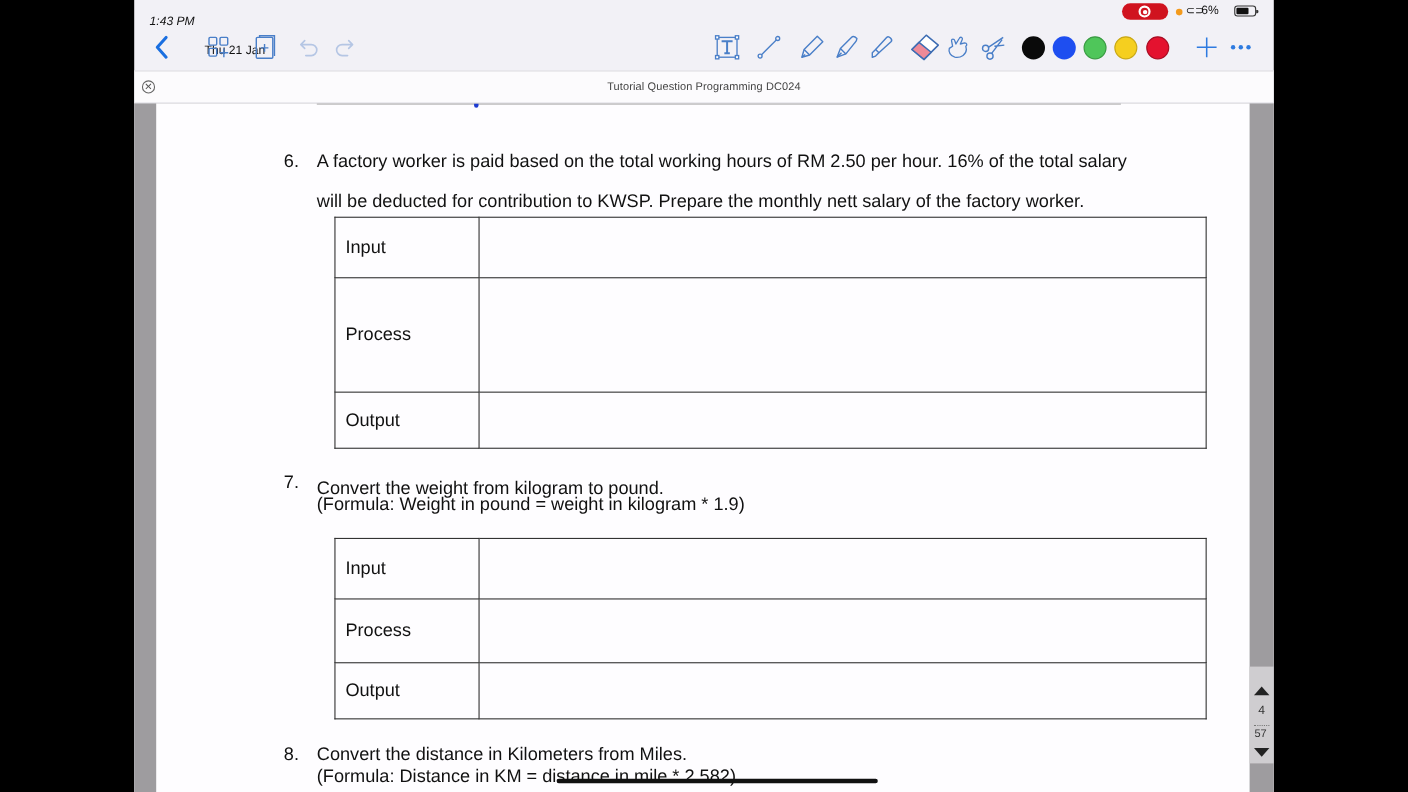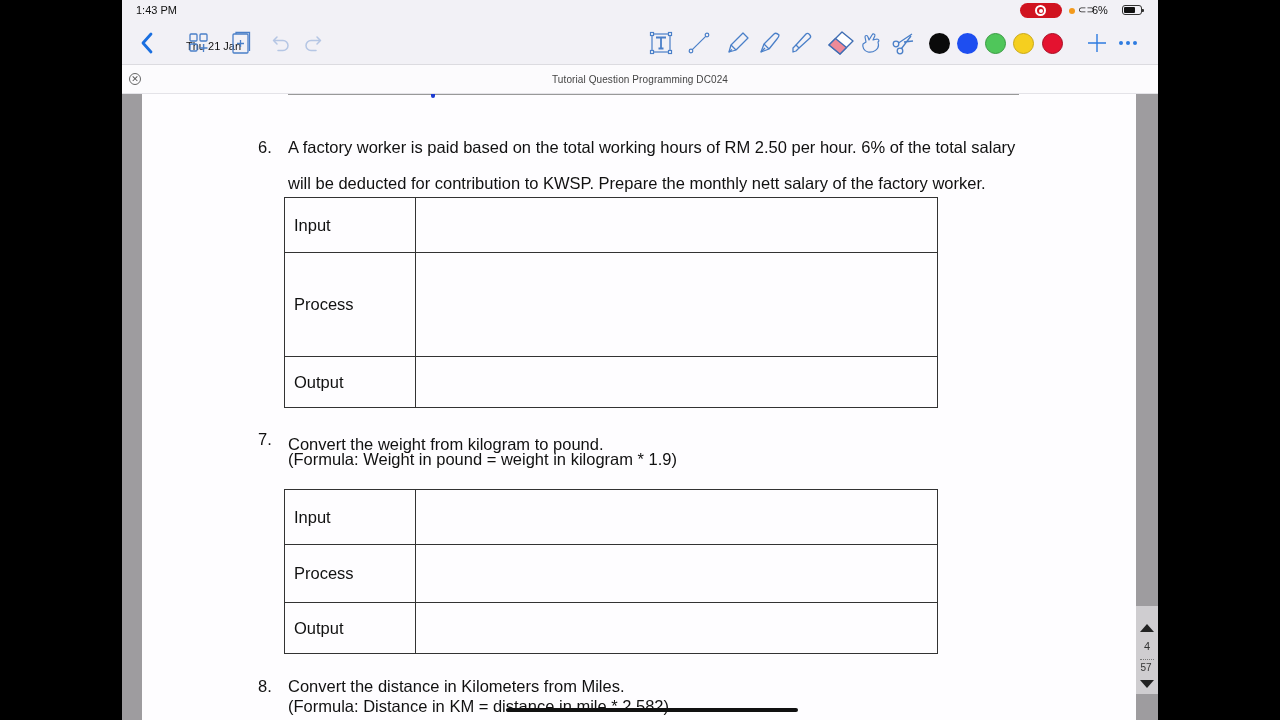--- a/index.html
+++ b/index.html
@@ -3,21 +3,21 @@
 <meta charset="utf-8">
 <style>
   * { box-sizing: border-box; margin: 0; padding: 0; }
   html, body { width: 1280px; height: 720px; overflow: hidden; background: #000; }
   body { position: relative; font-family: "Liberation Sans", sans-serif; }
 
   .screen { position: absolute; left: 122px; top: 0; width: 1036px; height: 720px; background: #f2f1f6; overflow: hidden; }
 
   
   .status-bar { position: absolute; left: 0; top: 0; width: 1036px; height: 22px; font-size: 11px; color: #111; }
-  .status-time { position: absolute; left: 14px; top: 4px; }
+  .status-time { position: absolute; left: 14px; top: 14px; font-style: italic; }
   .status-date { position: absolute; left: 64px; top: 4px; margin-top: 36px; }
   .rec-pill { position: absolute; left: 898px; top: 3px; width: 42px; height: 15px; background: #d0131f; border-radius: 8px; }
   .rec-pill .ring { position: absolute; left: 15px; top: 2px; width: 11px; height: 11px; border: 2px solid #fff; border-radius: 50%; }
   .rec-pill .ring::after { content: ""; position: absolute; left: 1.5px; top: 1.5px; width: 4px; height: 4px; background: #fff; border-radius: 50%; }
   .orange-dot { position: absolute; left: 947px; top: 8px; width: 6px; height: 6px; border-radius: 50%; background: #f39a1c; }
   .link-icon { position: absolute; left: 956px; top: 4px; font-size: 10px; color: #222; }
   .battery-pct { position: absolute; left: 970px; top: 4px; font-size: 11px; }
   .battery { position: absolute; left: 1000px; top: 5px; width: 20px; height: 10px; border: 1px solid #333; border-radius: 3px; }
   .battery .fill { position: absolute; left: 1px; top: 1px; width: 11px; height: 6px; background: #111; border-radius: 1px; }
   .battery::after { content: ""; position: absolute; right: -3px; top: 3px; width: 2px; height: 3px; background: #333; border-radius: 0 1px 1px 0; }
@@ -37,21 +37,21 @@
   .viewport { position: absolute; left: 0; top: 94px; width: 1036px; height: 626px; background: #9e9c9f; }
   .page { position: absolute; left: 20px; top: 0; width: 994px; height: 626px; background: #fefdff; overflow: hidden; }
 
   .rule-top { position: absolute; left: 146px; top: 0; width: 731px; height: 1px; background: #999; }
   .ink-tick { position: absolute; left: 289px; top: 0; width: 4px; height: 4px; background: #1d3bd1; border-radius: 0 0 2px 2px; }
 
   .q { position: absolute; left: 116px; font-size: 16.5px; color: #111; line-height: 20px; }
   .q .num { position: absolute; left: 0; top: 0; }
   .q .text { position: absolute; left: 30px; top: 0; white-space: nowrap; }
 
-  table.ipo { position: absolute; left: 142px; border-collapse: collapse; width: 654px; }
+  table.ipo { position: absolute; left: 162px; border-collapse: collapse; width: 793px; }
   table.ipo td { border: 1px solid #333; font-size: 16.5px; color: #111; vertical-align: middle; }
   table.ipo td.label { width: 131px; padding-left: 9px; }
 
   .ink-underline { position: absolute; left: 364px; top: 614px; width: 292px; height: 4px; background: #111; border-radius: 2px; }
 
   
   .scrubber { position: absolute; left: 1014px; top: 512px; width: 22px; height: 88px; background: #cfcdd0; }
   .scrubber .up { position: absolute; left: 4px; top: 18px; width: 0; height: 0; border-left: 7px solid transparent; border-right: 7px solid transparent; border-bottom: 8px solid #222; }
   .scrubber .cur { position: absolute; left: 0; width: 22px; top: 34px; text-align: center; font-size: 11px; color: #333; }
   .scrubber .sep { position: absolute; left: 4px; top: 53px; width: 14px; border-top: 1px dotted #777; }
@@ -206,21 +206,21 @@
     <div class="doc-title">Tutorial Question Programming DC024</div>
   </div>
 
   <div class="viewport">
     <div class="page">
       <div class="rule-top"></div>
       <div class="ink-tick"></div>
 
       <div class="q" style="top:43px">
         <span class="num">6.</span>
-        <span class="text" style="top:0">A factory worker is paid based on the total working hours of RM 2.50 per hour. 6% of the total salary</span>
+        <span class="text" style="top:0">A factory worker is paid based on the total working hours of RM 2.50 per hour. 16% of the total salary</span>
         <span class="text" style="top:36px">will be deducted for contribution to KWSP. Prepare the monthly nett salary of the factory worker.</span>
       </div>
       <table class="ipo" style="top:103px">
         <tbody>
             <tr style="height:55px">
           <td class="label">Input</td>
           <td></td>
         </tr>
         <tr style="height:104px">
           <td class="label">Process</td>

